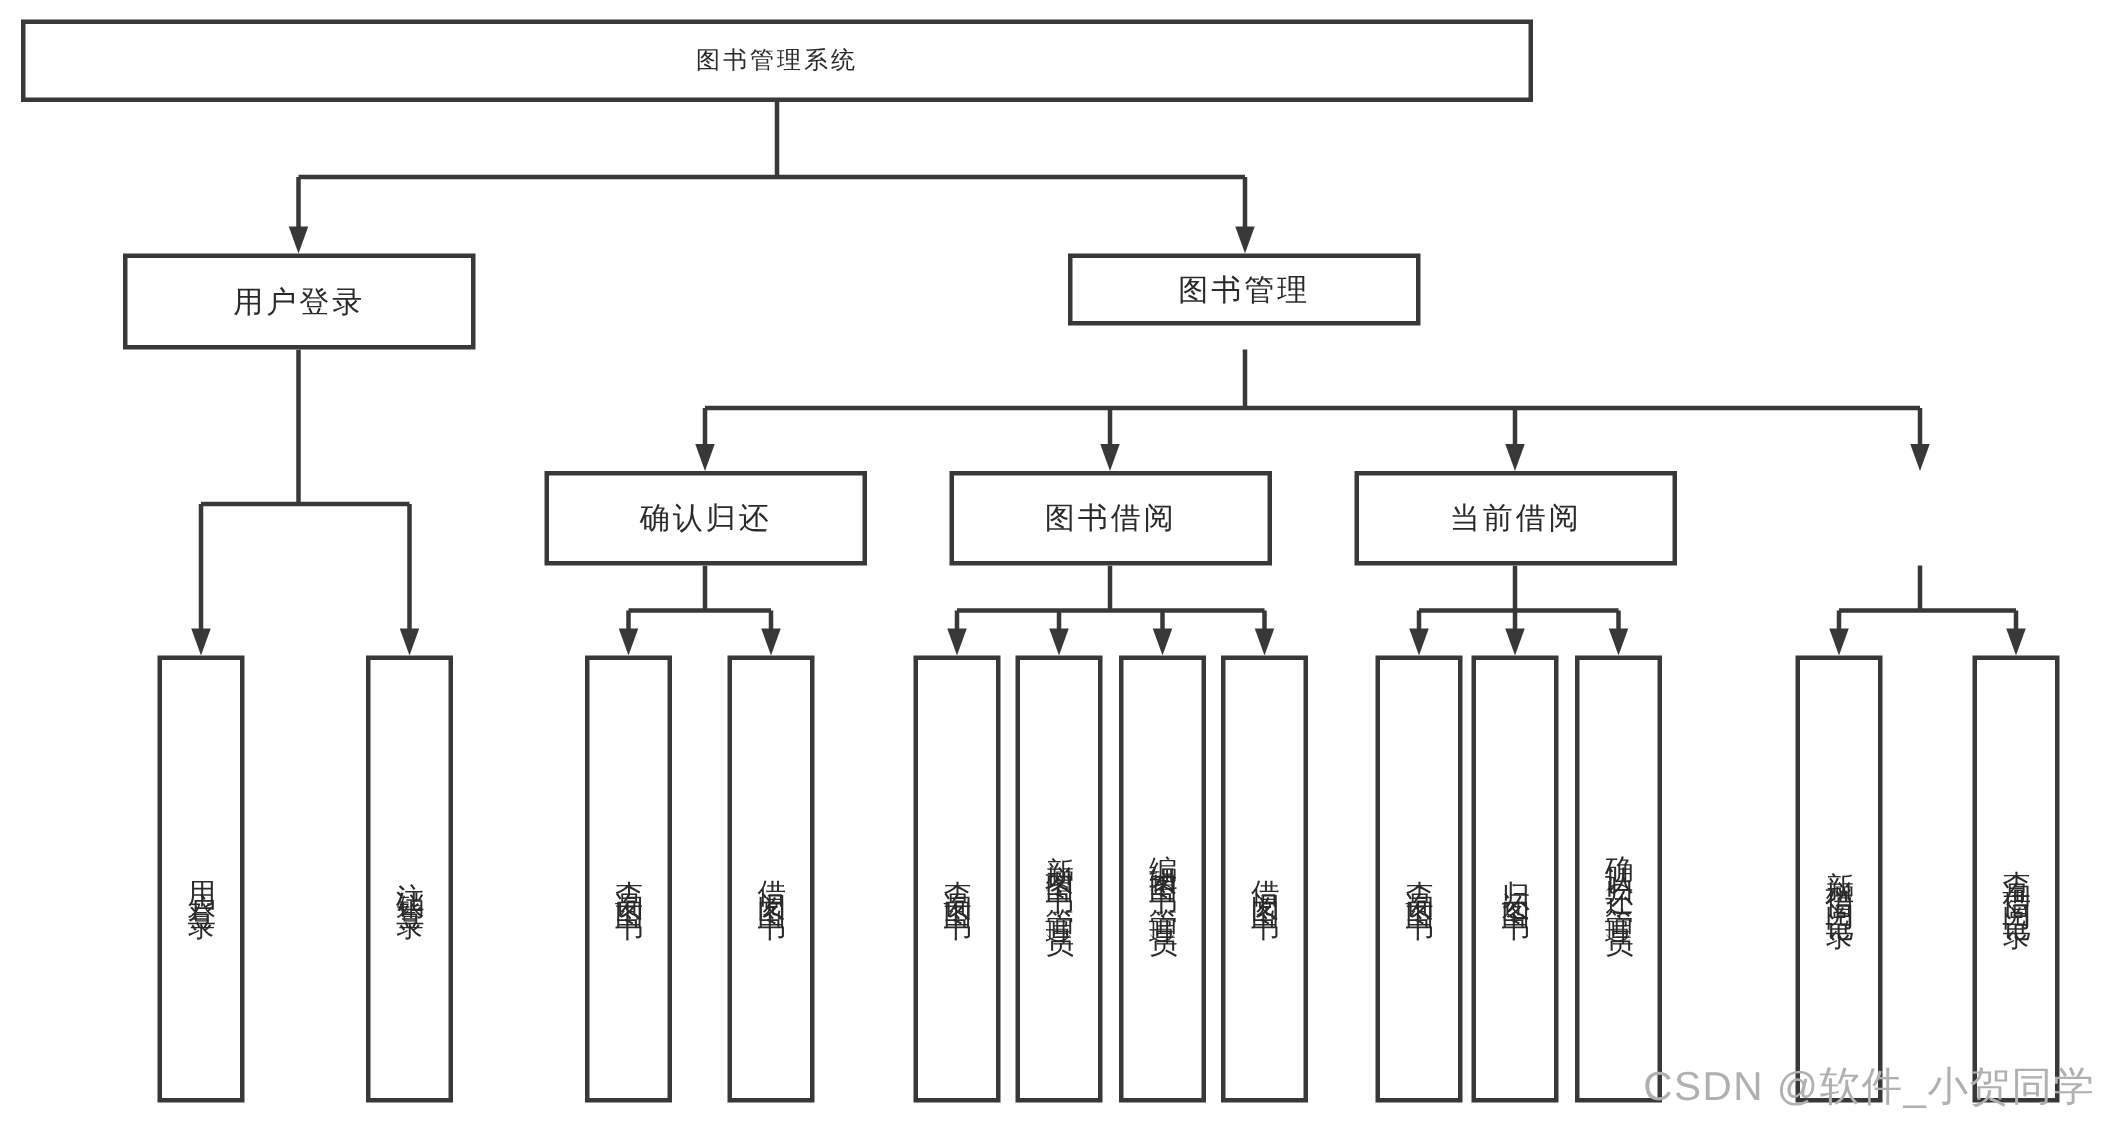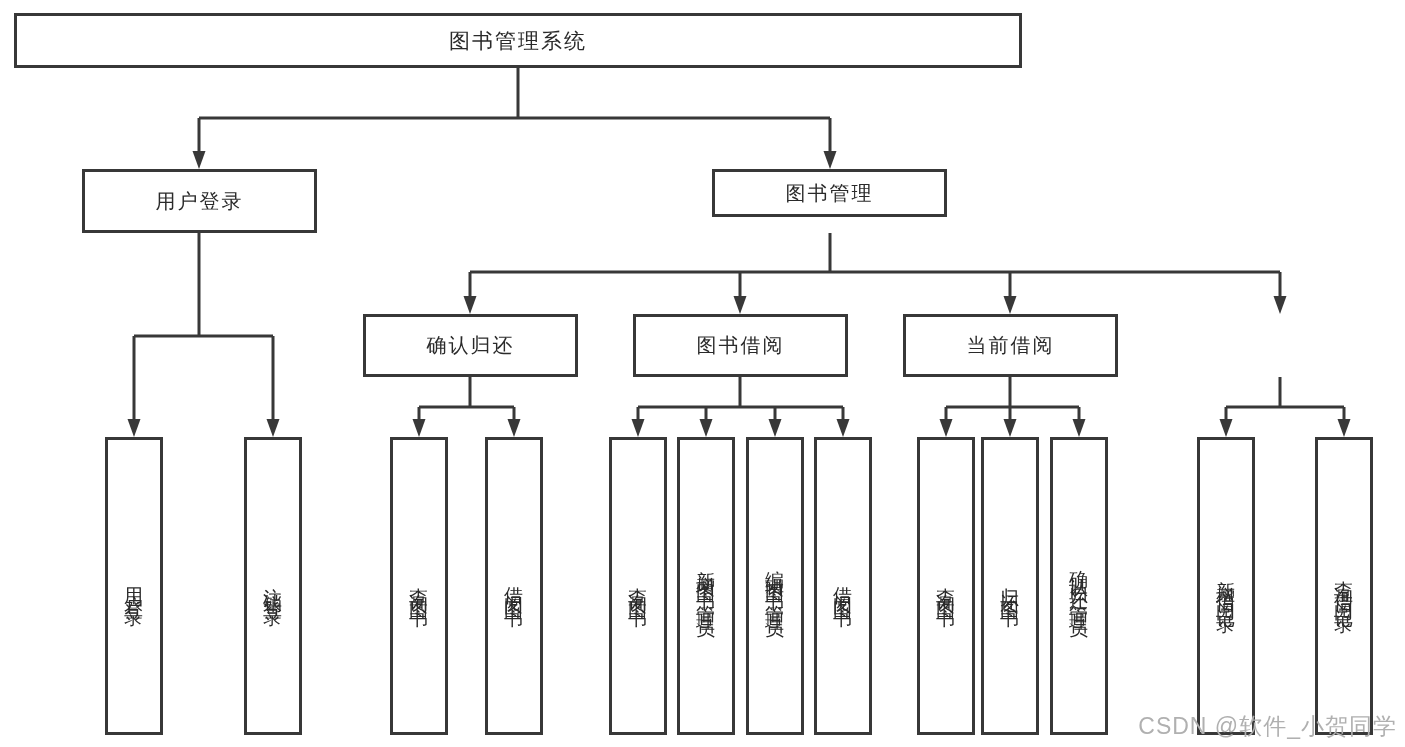--- a/index.html
+++ b/index.html
@@ -21,21 +21,21 @@
     position: absolute;
     box-sizing: border-box;
     border: 3px solid #383838;
     background: #ffffff;
     display: flex;
     align-items: center;
     justify-content: center;
     color: #2a2a2a;
   }
   .hnode { font-size: 20px; letter-spacing: 2px; white-space: nowrap; }
-  .root  { left: 14px;  top: 13px;  width: 1008px; height: 55px; font-size: 21px; }
+  .root  { left: 14px;  top: 13px;  width: 1008px; height: 55px; font-size: 16px; }
   .l2a   { left: 82px;  top: 169px; width: 235px;  height: 64px; }
   .l2b   { left: 712px; top: 169px; width: 235px;  height: 48px; }
   .l3    { top: 314px;  width: 215px; height: 63px; }
   .l3a   { left: 363px; }
   .l3b   { left: 633px; }
   .l3c   { left: 903px; }
   .l3d   { left: 1173px; }
   .leaf  {
     top: 437px;
     width: 58px;
@@ -46,21 +46,21 @@
     writing-mode: vertical-rl;
     text-orientation: mixed;
     letter-spacing: 7px;
     line-height: 1;
     white-space: nowrap;
   }
   .watermark {
     position: absolute;
     right: 8px;
     bottom: 5px;
-    font-size: 23px;
+    font-size: 27px;
     letter-spacing: 1px;
     color: #b0b0b0;
     white-space: nowrap;
     z-index: 5;
   }
 </style>
 </head>
 <body>
 
 <div class="canvas">

